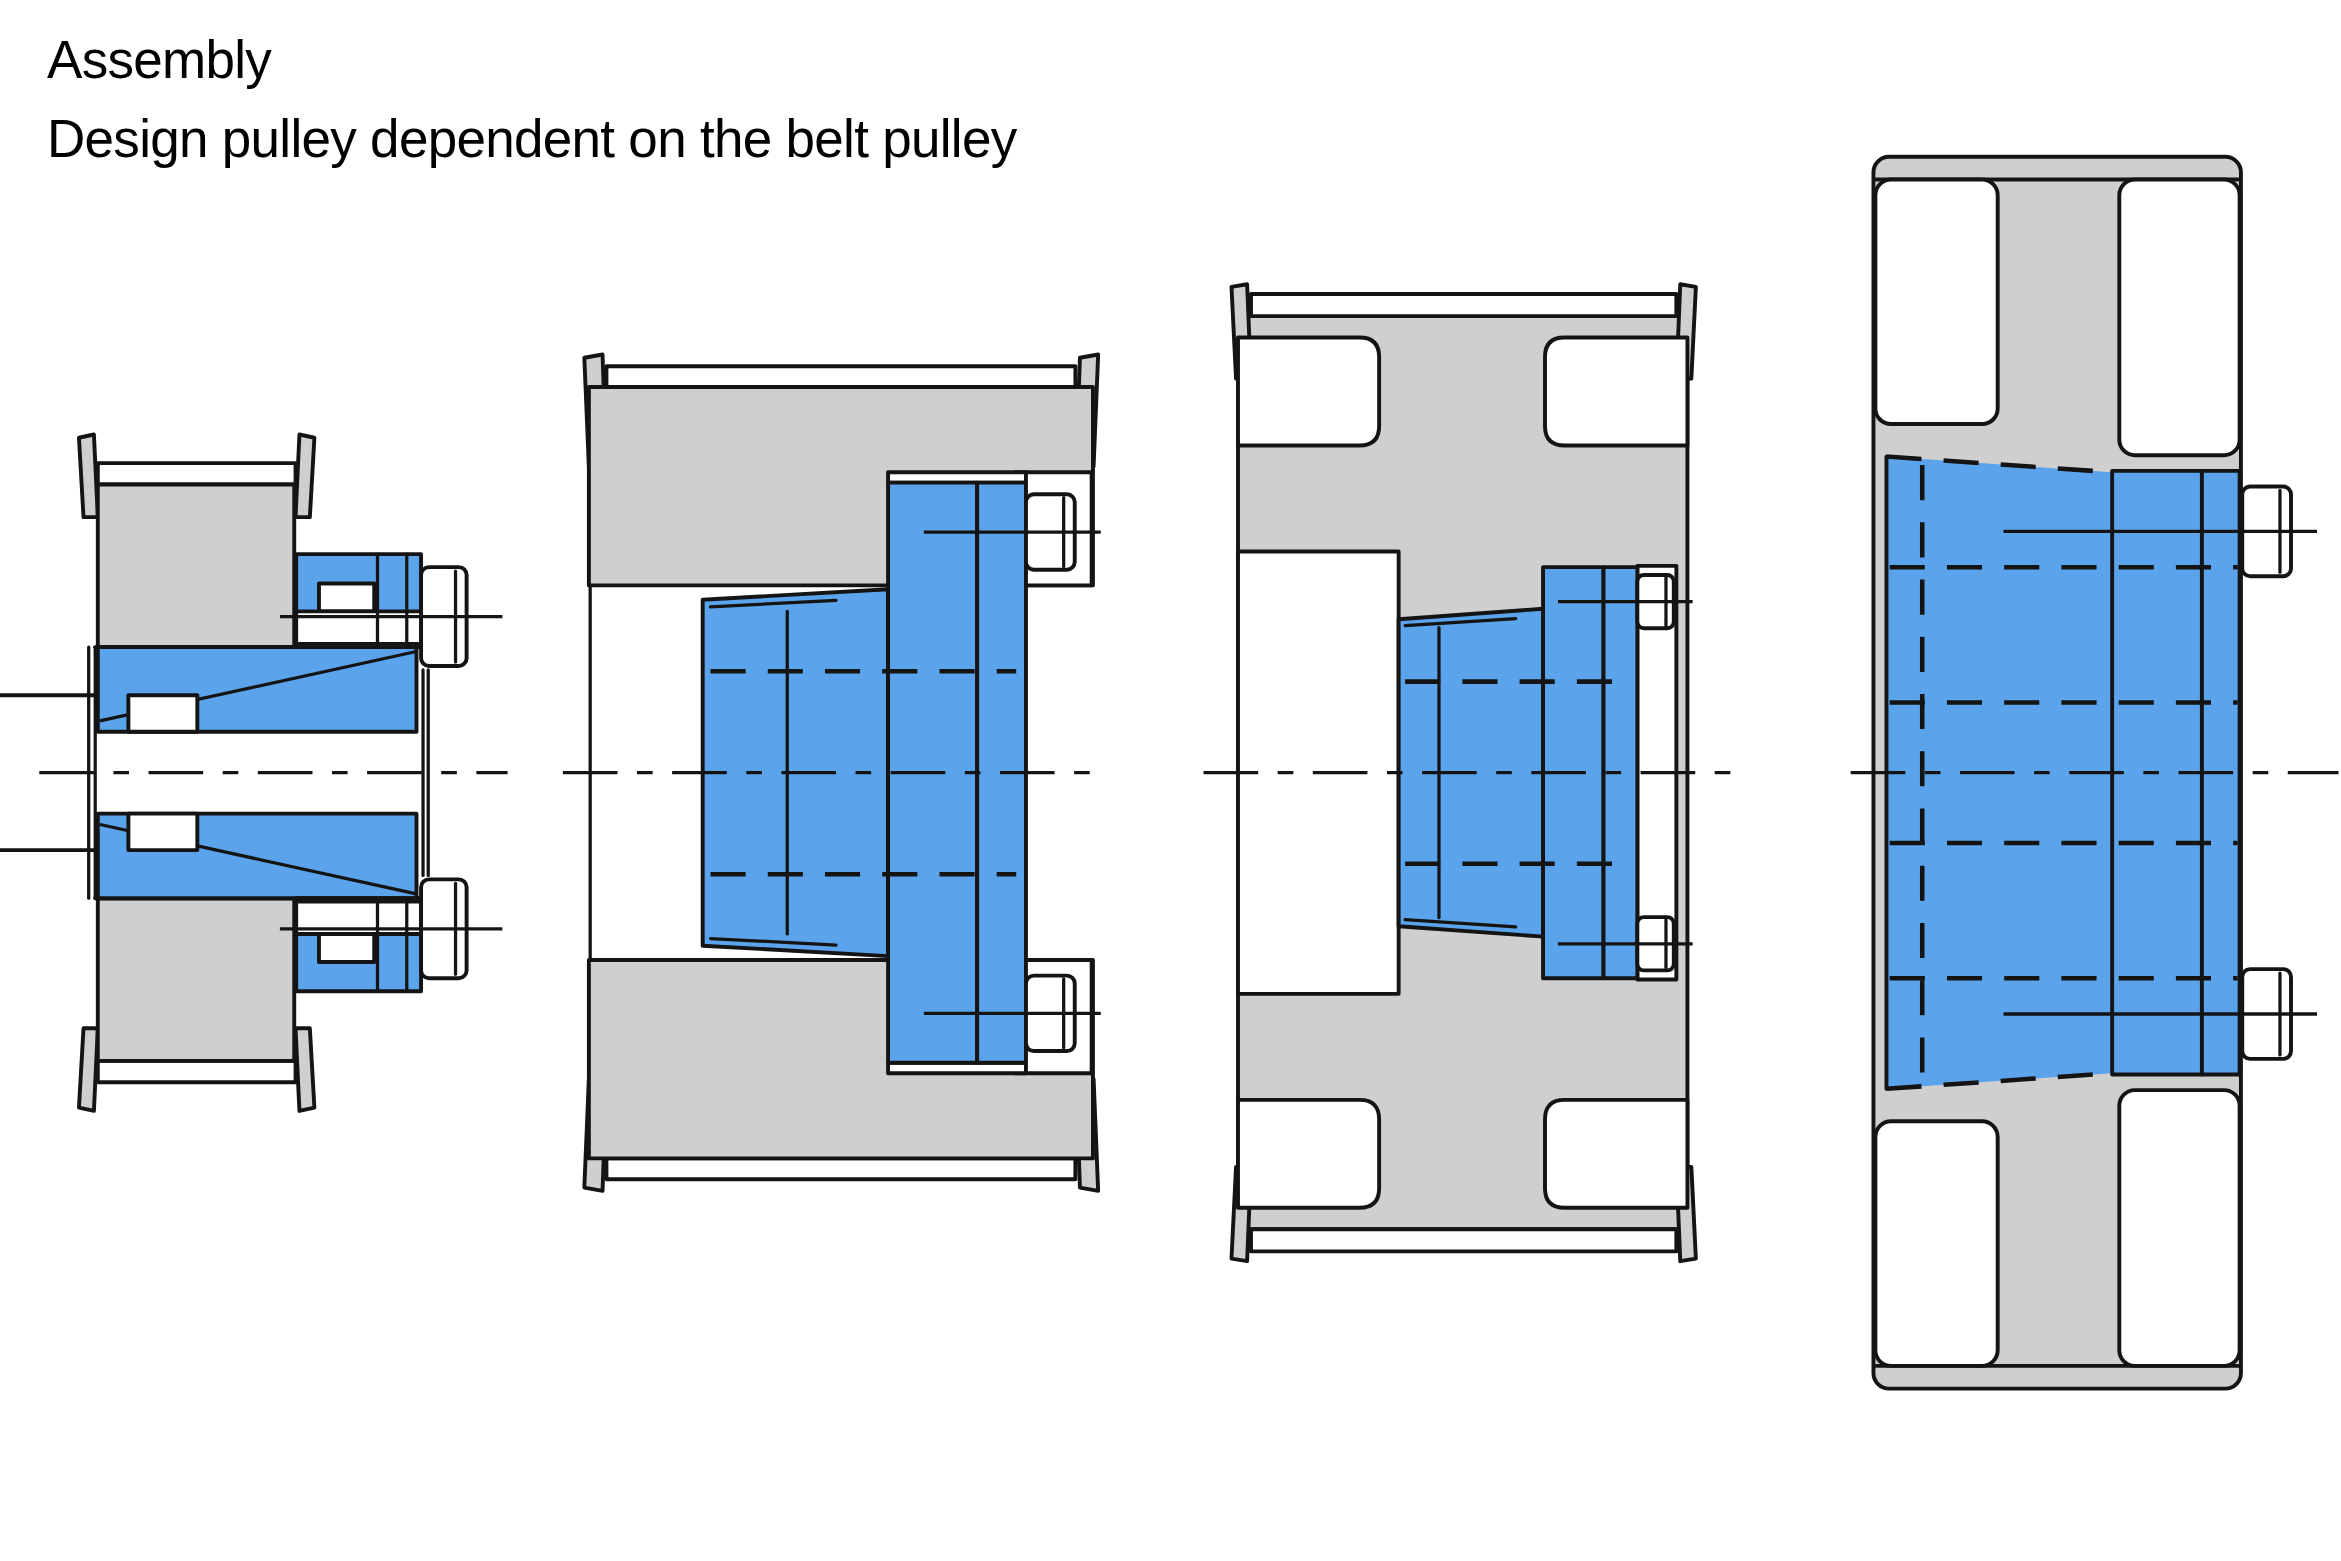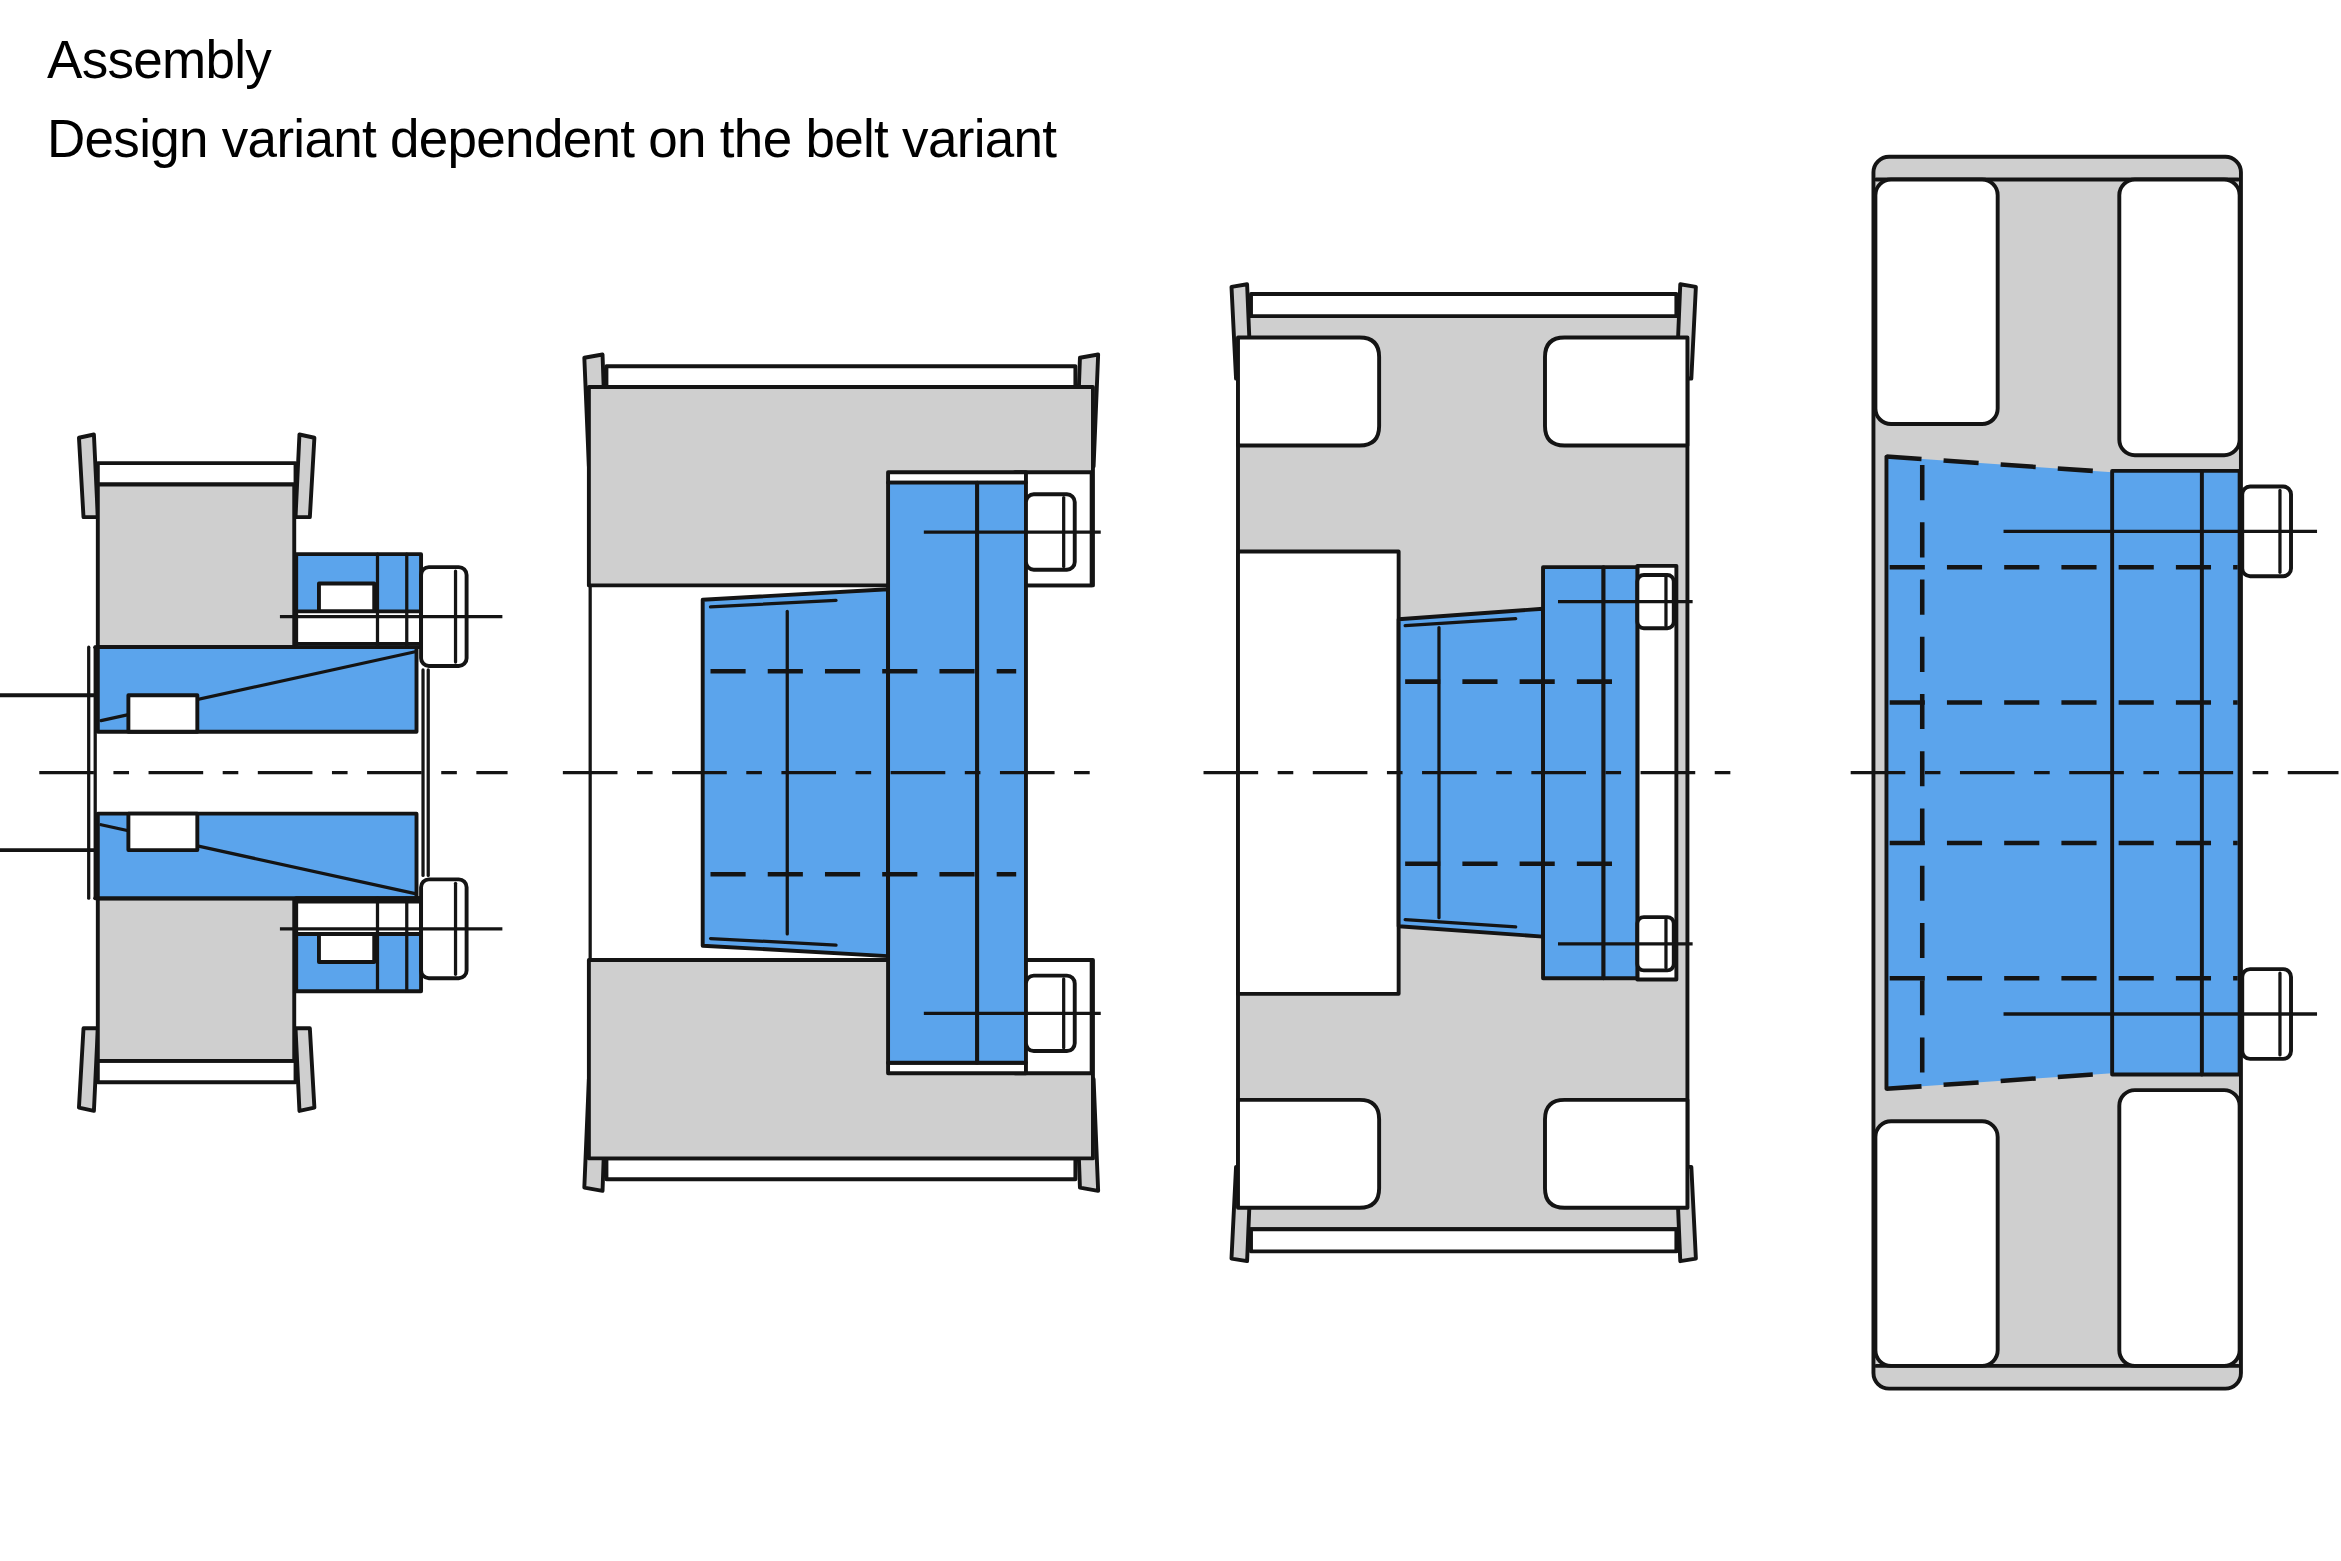--- a/index.html
+++ b/index.html
@@ -43,21 +43,21 @@
   .thin {stroke-width:5}
   .dash {fill:none;stroke:var(--line);stroke-width:7;stroke-dasharray:54 34}
   .cl   {fill:none;stroke:var(--line);stroke-width:5;stroke-dasharray:84 30 24 30}
   .axis {fill:none;stroke:var(--line);stroke-width:5}
 </style>
 </head>
 <body>
 
 <div class="canvas">
 
-  <div class="page-title"><span>Assembly</span><br><span>Design variant dependent on the belt variant</span></div>
+  <div class="page-title"><span>Assembly</span><br><span>Design pulley dependent on the belt pulley</span></div>
 
   <svg class="diagram" viewBox="0 0 3600 2400" xmlns="http://www.w3.org/2000/svg">
 
     <g>
 
       <g>
         <line class="ln" x1="0" y1="1069" x2="148" y2="1069"></line>
         <line class="ln" x1="0" y1="1307" x2="148" y2="1307"></line>
         <line class="ln thin" x1="136" y1="995" x2="136" y2="1381"></line>
         <line class="ln thin" x1="146" y1="995" x2="146" y2="1381"></line>

